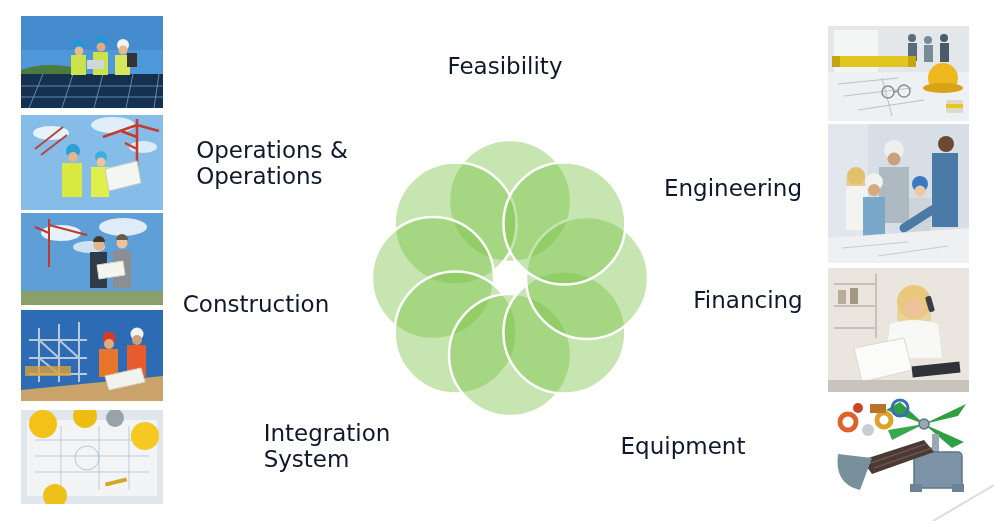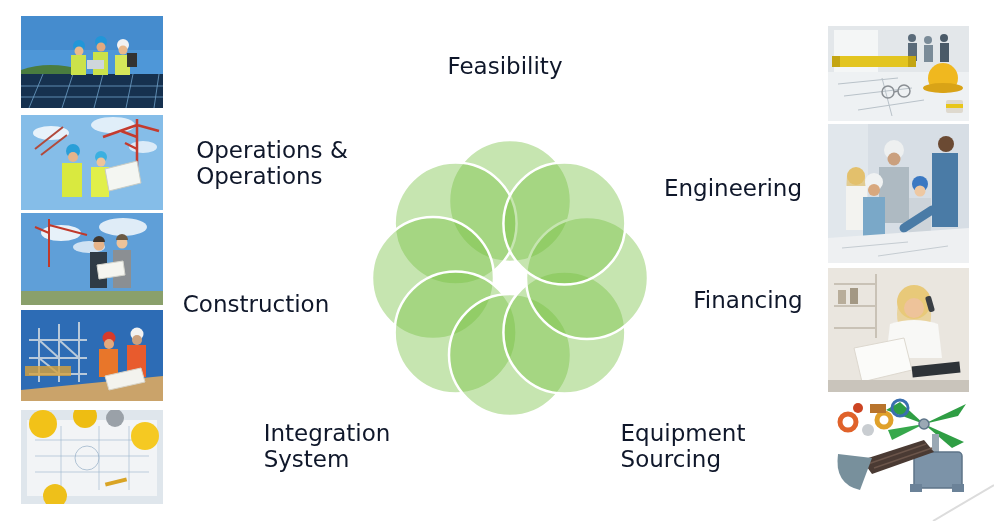--- a/index.html
+++ b/index.html
@@ -231,21 +231,20 @@
         <div>Feasibility</div>
       </div>
       <div class="flower-label" style="left: 733px; top: 163px; margin-top: 25px;">
         <div>Engineering</div>
       </div>
       <div class="flower-label" style="left: 748px; top: 300px;">
         <div>Financing</div>
       </div>
       <div class="flower-label" style="left: 683px; top: 446px;">
         <div>Equipment</div>
-        <div>Sourcing</div>
       </div>
       <div class="flower-label" style="left: 327px; top: 446px;">
         <div>Integration</div>
         <div>System</div>
       </div>
       <div class="flower-label" style="left: 256px; top: 304px;">
         <div>Construction</div>
       </div>
       <div class="flower-label" style="left: 272px; top: 163px;">
         <div>Operations &amp;</div>

